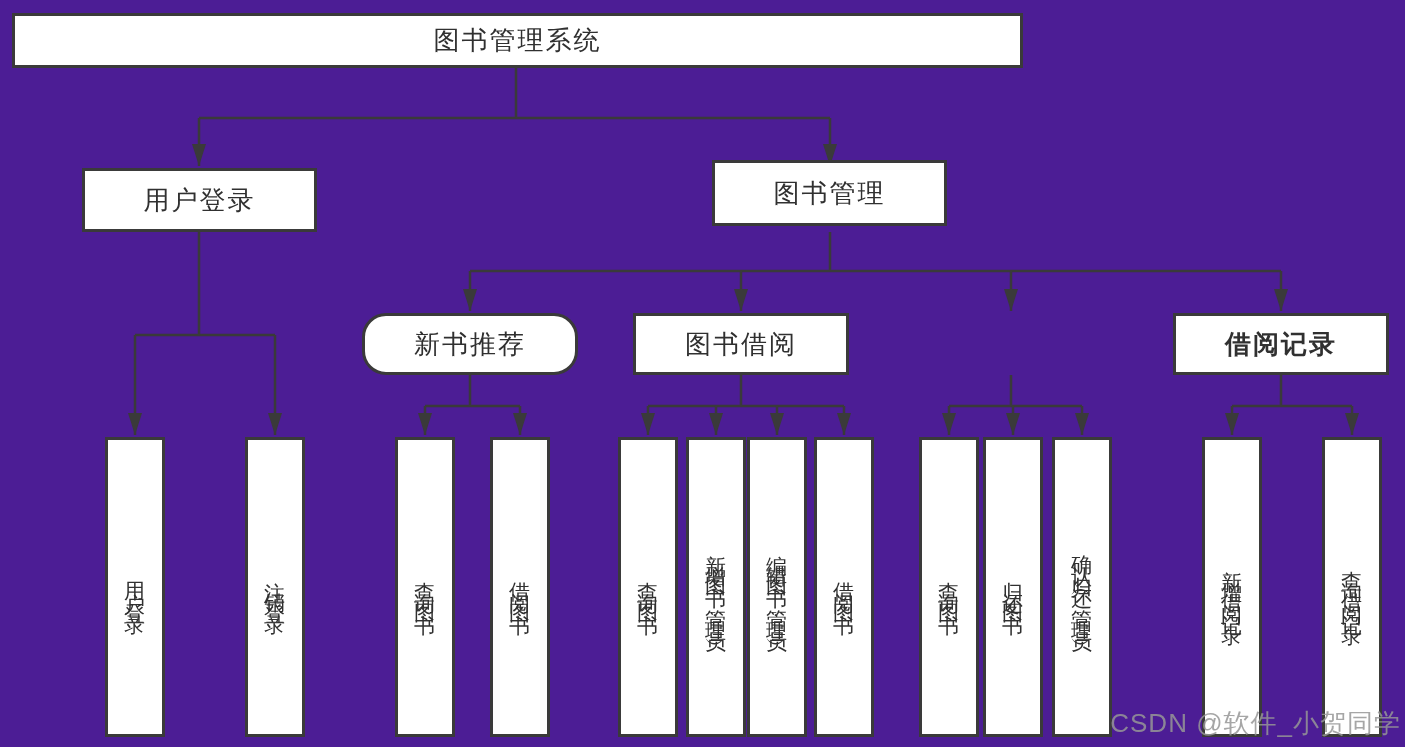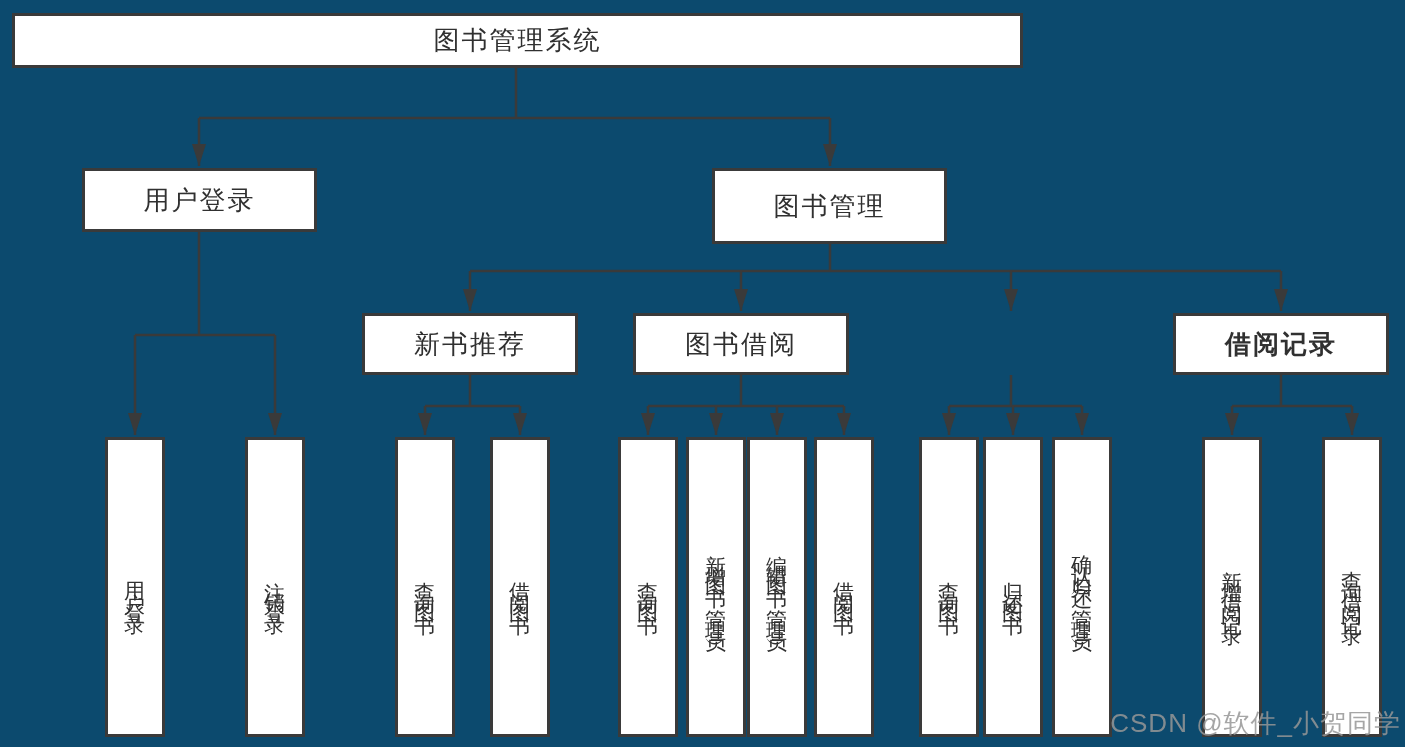--- a/index.html
+++ b/index.html
@@ -5,21 +5,21 @@
   html, body {
     margin: 0;
     padding: 0;
     background: #ffffff;
     font-family: "Liberation Sans", "DejaVu Sans", sans-serif;
   }
   .canvas {
     position: relative;
     width: 1405px;
     height: 747px;
-    background: #0c4a6e;
+    background: #4c1d95;
     overflow: hidden;
   }
   .connectors {
     position: absolute;
     left: 0;
     top: 0;
     z-index: 0;
   }
   .node {
     position: absolute;
@@ -100,23 +100,23 @@
 
       <path d="M1281,375 V406 M1232,406 H1352"></path>
       <path d="M1232,406 V435" marker-end="url(#ah)"></path>
       <path d="M1352,406 V435" marker-end="url(#ah)"></path>
     </g>
   </svg>
 
   <div class="node h-node" style="left:12px; top:13px; width:1011px; height:55px;">图书管理系统</div>
 
   <div class="node h-node" style="left:82px; top:168px; width:235px; height:64px;">用户登录</div>
-  <div class="node h-node" style="left:712px; top:168px; width:235px; height:76px;text-align:center;">图书管理</div>
+  <div class="node h-node" style="left:712px; top:160px; width:235px; height:66px;text-align:center;">图书管理</div>
 
-  <div class="node h-node" style="left:362px; top:313px; width:216px; height:62px;">新书推荐</div>
+  <div class="node h-node" style="left:362px; top:313px; width:216px; height:62px;border-radius:24px;">新书推荐</div>
   <div class="node h-node" style="left:633px; top:313px; width:216px; height:62px;">图书借阅</div>
   <div class="node h-node" style="left:1173px; top:313px; width:216px; height:62px;font-weight:bold;">借阅记录</div>
 
   <div class="node v-node" style="left:105px; top:437px; width:60px; height:300px;">
     <span class="vtext">用户登录</span>
   </div>
   <div class="node v-node" style="left:245px; top:437px; width:60px; height:300px;">
     <span class="vtext">注销登录</span>
   </div>
 

